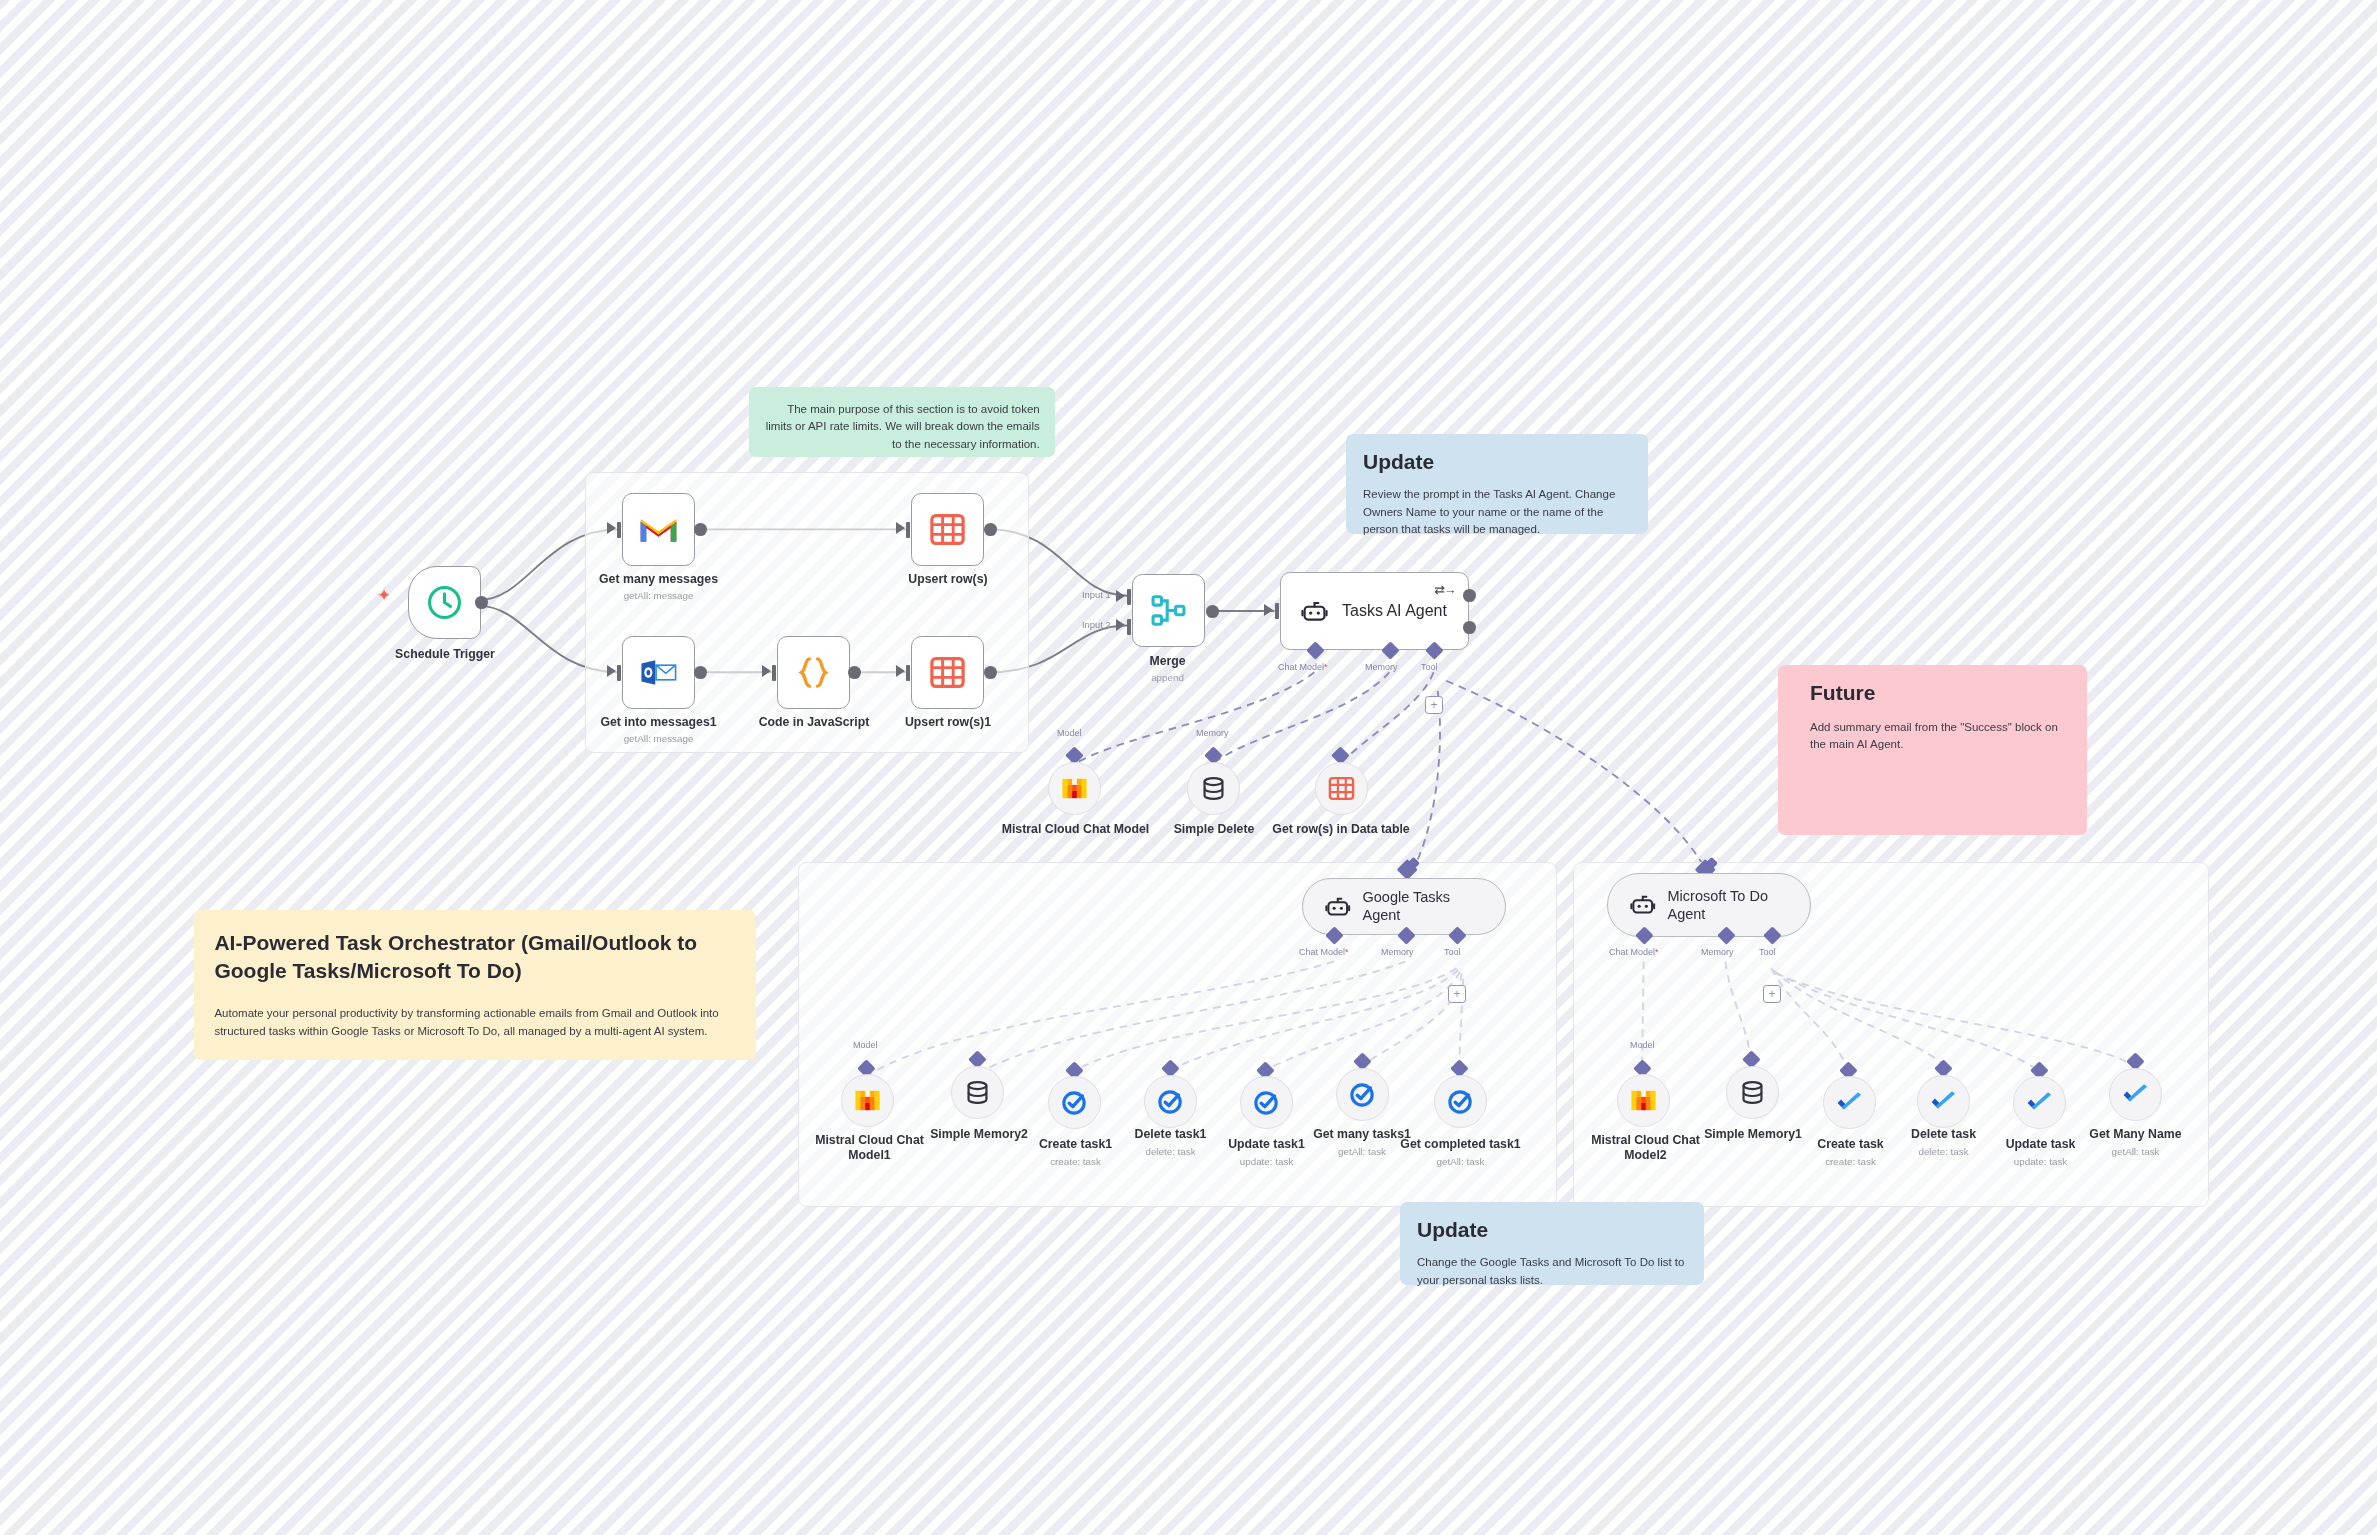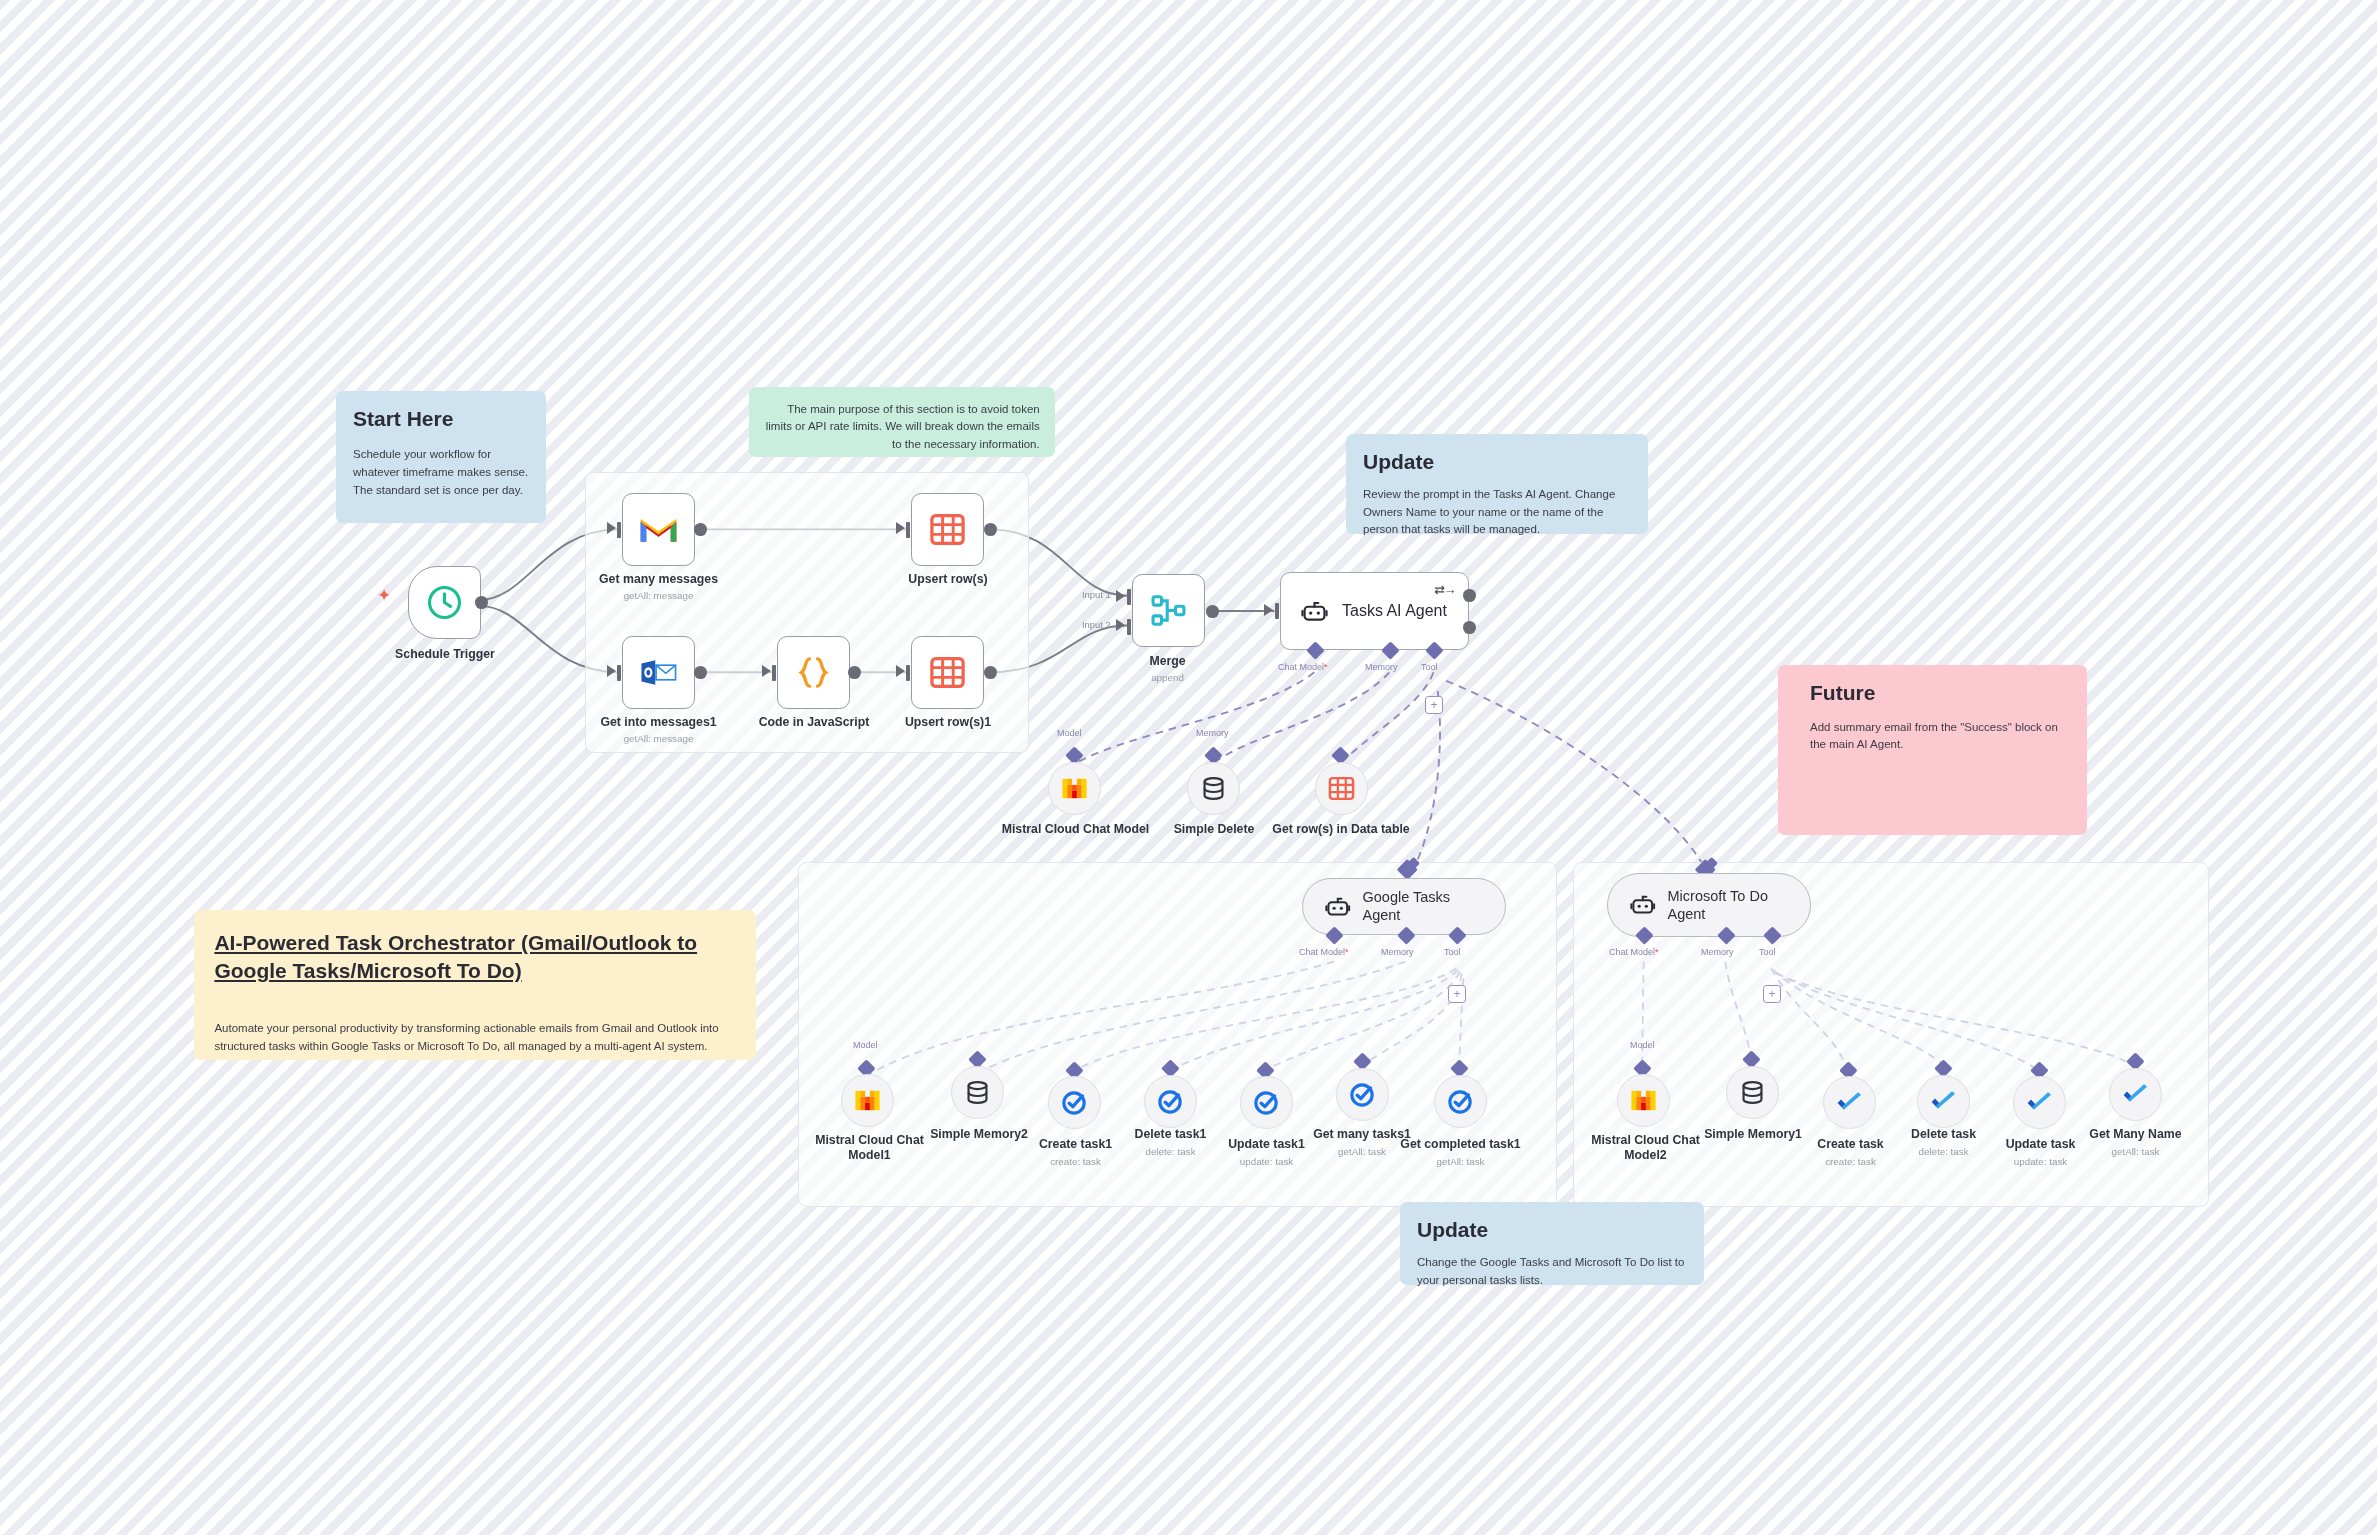--- a/index.html
+++ b/index.html
@@ -129,41 +129,37 @@
       <path d="M 2086,1142 C 2170,1192 2330,1212 2396,1258"></path>
 
       <path d="M 2088,1144 C 2200,1194 2440,1212 2510,1253"></path>
     </g>
   </svg>
 
   <div class="group" style="left:585px;top:472px;width:444px;height:281px;"></div>
   <div class="group" style="left:798px;top:862px;width:759px;height:345px;"></div>
   <div class="group" style="left:1573px;top:862px;width:636px;height:345px;"></div>
 
-  <div class="note note-blue" style="left:336px;top:391px;width:210px;height:132px;">
-    <div class="note-title">Start Here</div>
-    <div class="note-body">Schedule your workflow for whatever timeframe makes sense.  The standard set is once per day.</div>
-  </div>
 
   <div class="note note-green" style="left:749px;top:387px;width:306px;height:70px;padding:13.6px 15.3px;">
     <div class="note-body">The main purpose of this section is to avoid token limits or API rate limits.  We will break down the emails to the necessary information.</div>
   </div>
 
   <div class="note note-blue" style="left:1346px;top:434px;width:302px;height:100px;">
     <div class="note-title" style="margin-bottom:10.2px;">Update</div>
     <div class="note-body">Review the prompt in the Tasks AI Agent.  Change Owners Name to your name or the name of the person that tasks will be managed.</div>
   </div>
 
   <div class="note note-pink" style="left:1778px;top:665px;width:309px;height:170px;">
     <div class="note-title" style="margin-bottom:12px;">Future</div>
     <div class="note-body">Add summary email from the "Success" block on the main AI Agent.</div>
   </div>
 
   <div class="note note-yellow" style="left:194px;top:910px;width:562px;height:150px;padding:19px 20.4px;">
-    <div class="note-title" style="line-height:1.35;margin-bottom:34px;text-decoration:underline;">AI-Powered Task Orchestrator (Gmail/Outlook to Google Tasks/Microsoft To Do)</div>
+    <div class="note-title" style="line-height:1.35;margin-bottom:19px;">AI-Powered Task Orchestrator (Gmail/Outlook to Google Tasks/Microsoft To Do)</div>
     <div class="note-body">Automate your personal productivity by transforming actionable emails from Gmail and Outlook into structured tasks within Google Tasks or Microsoft To Do, all managed by a multi-agent AI system.</div>
   </div>
 
   <div class="note note-blue" style="left:1400px;top:1202px;width:304px;height:83px;">
     <div class="note-title" style="margin-bottom:10.2px;">Update</div>
     <div class="note-body">Change the Google Tasks and Microsoft To Do list to your personal tasks lists.</div>
   </div>
 
   <div class="lightning" style="left:377px;top:587px;">✦</div>
   <div class="node trigger" style="left:408px;top:566px;">

